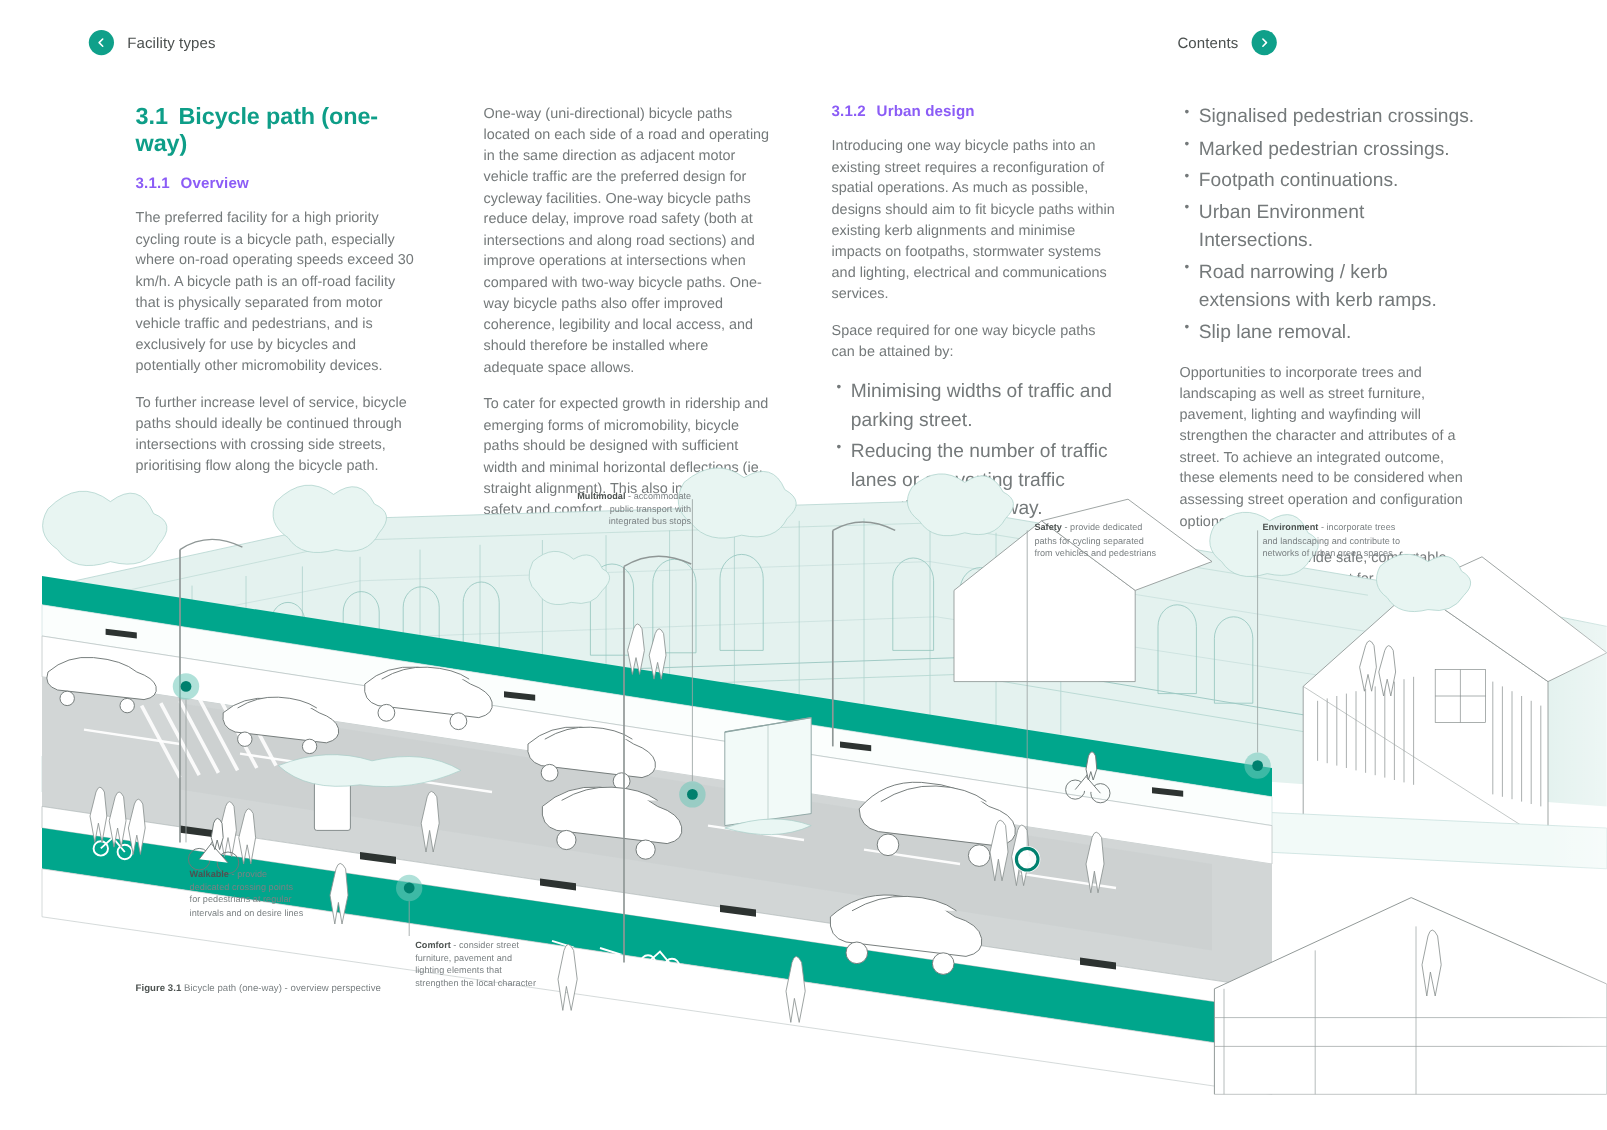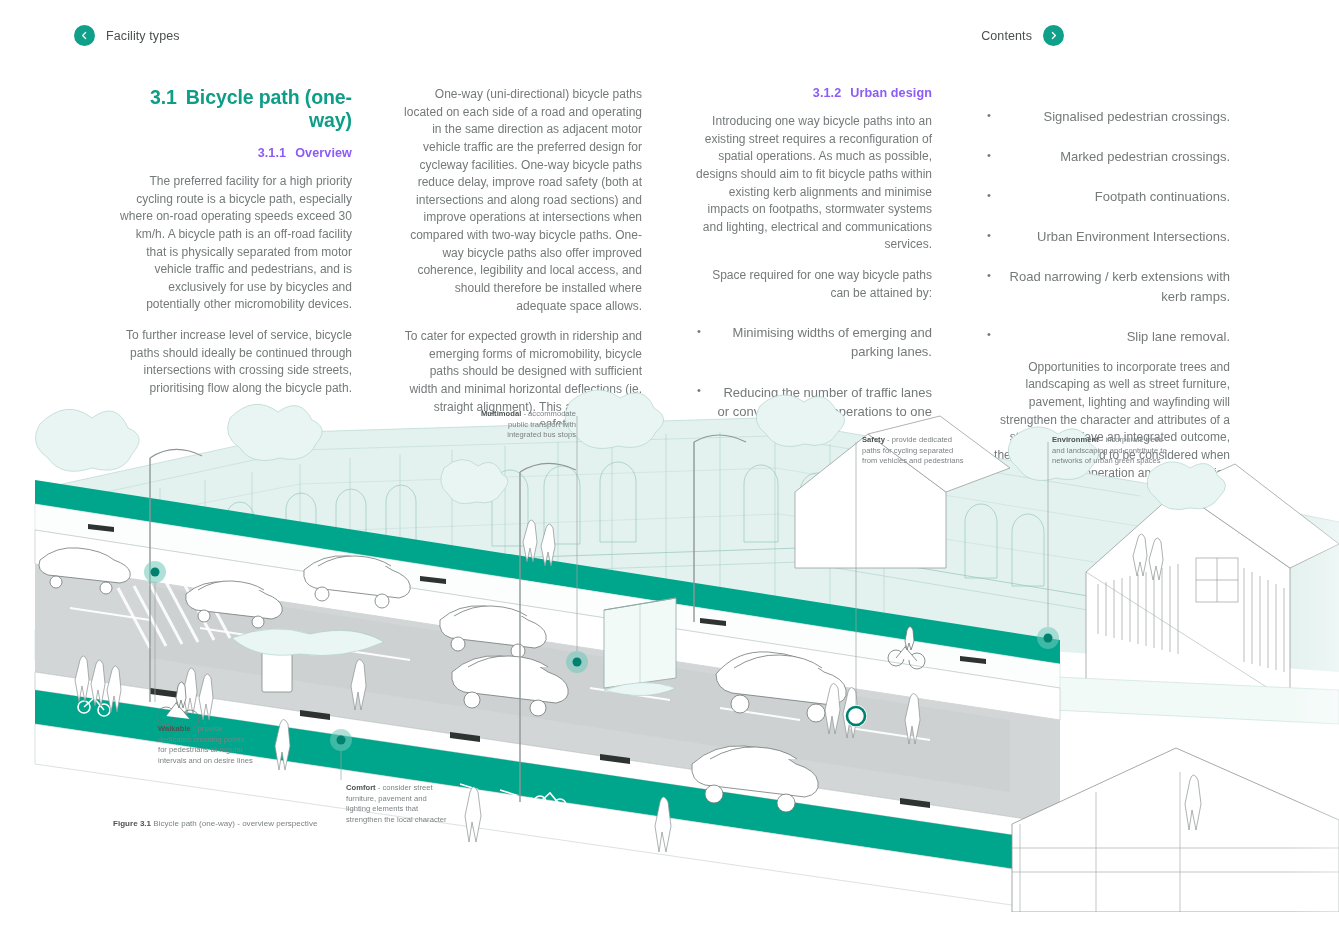--- a/index.html
+++ b/index.html
@@ -52,21 +52,20 @@
   }
 
   
   #columns {
     position: absolute;
     top: 86px;
     left: 113px;
     width: 1147px;
     display: flex;
     gap: 4px;
-    text-align: right;
   }
   .col { width: 239px; margin-right: 47px; }
   .col:last-child { margin-right: 0; }
   .col.wide { width: 247px; }
 
   h1.sec-title {
     font-size: 19.5px;
     font-weight: bold;
     color: #0e9e88;
     margin: 0 0 14px 0;
@@ -93,27 +92,26 @@
     letter-spacing: .01px;
   }
   p.body:last-child { margin-bottom: 0; }
 
   ul.bullets {
     list-style: none;
     margin: 0 0 13px 0;
     padding: 0;
   }
   ul.bullets li {
-    font-size: 13px;
+    font-size: 16px;
     line-height: 1.47;
     color: #74797a;
     position: relative;
     padding-left: 16px;
     margin-bottom: 3px;
-    margin-top: 21px;
   }
   ul.bullets li:before {
     content: "\2022";
     position: absolute;
     left: 4px;
     top: -0.5px;
     color: #74797a;
     font-size: 11.2px;
   }
 
@@ -208,21 +206,21 @@
     <p class="body">To cater for expected growth in ridership and emerging forms of micromobility, bicycle paths should be designed with sufficient width and minimal horizontal deflections (ie. straight alignment). This also increases safety and comfort.</p>
   </div>
 
   <div class="col">
     <h2 class="sub-title">
       <span class="num">3.1.2</span><span>Urban design</span>
     </h2>
     <p class="body">Introducing one way bicycle paths into an existing street requires a reconfiguration of spatial operations. As much as possible, designs should aim to fit bicycle paths within existing kerb alignments and minimise impacts on footpaths, stormwater systems and lighting, electrical and communications services.</p>
     <p class="body">Space required for one way bicycle paths can be attained by:</p>
     <ul class="bullets">
-      <li>Minimising widths of emerging and parking lanes.</li>
+      <li>Minimising widths of traffic and parking street.</li>
       <li>Reducing the number of traffic lanes or converting traffic operations to one way.</li>
       <li>Reducing parking lanes with further allocated to loading and special use zones.</li>
       <li>Providing in-lane bus stops.</li>
     </ul>
     <p class="body">Pedestrian access needs to be carefully considered to avoid a downgrading of accessibility as a result of the implementation of new bicycle facilities.</p>
   </div>
 
   <div class="col wide">
     <ul class="bullets">
       <li>Signalised pedestrian crossings.</li>

